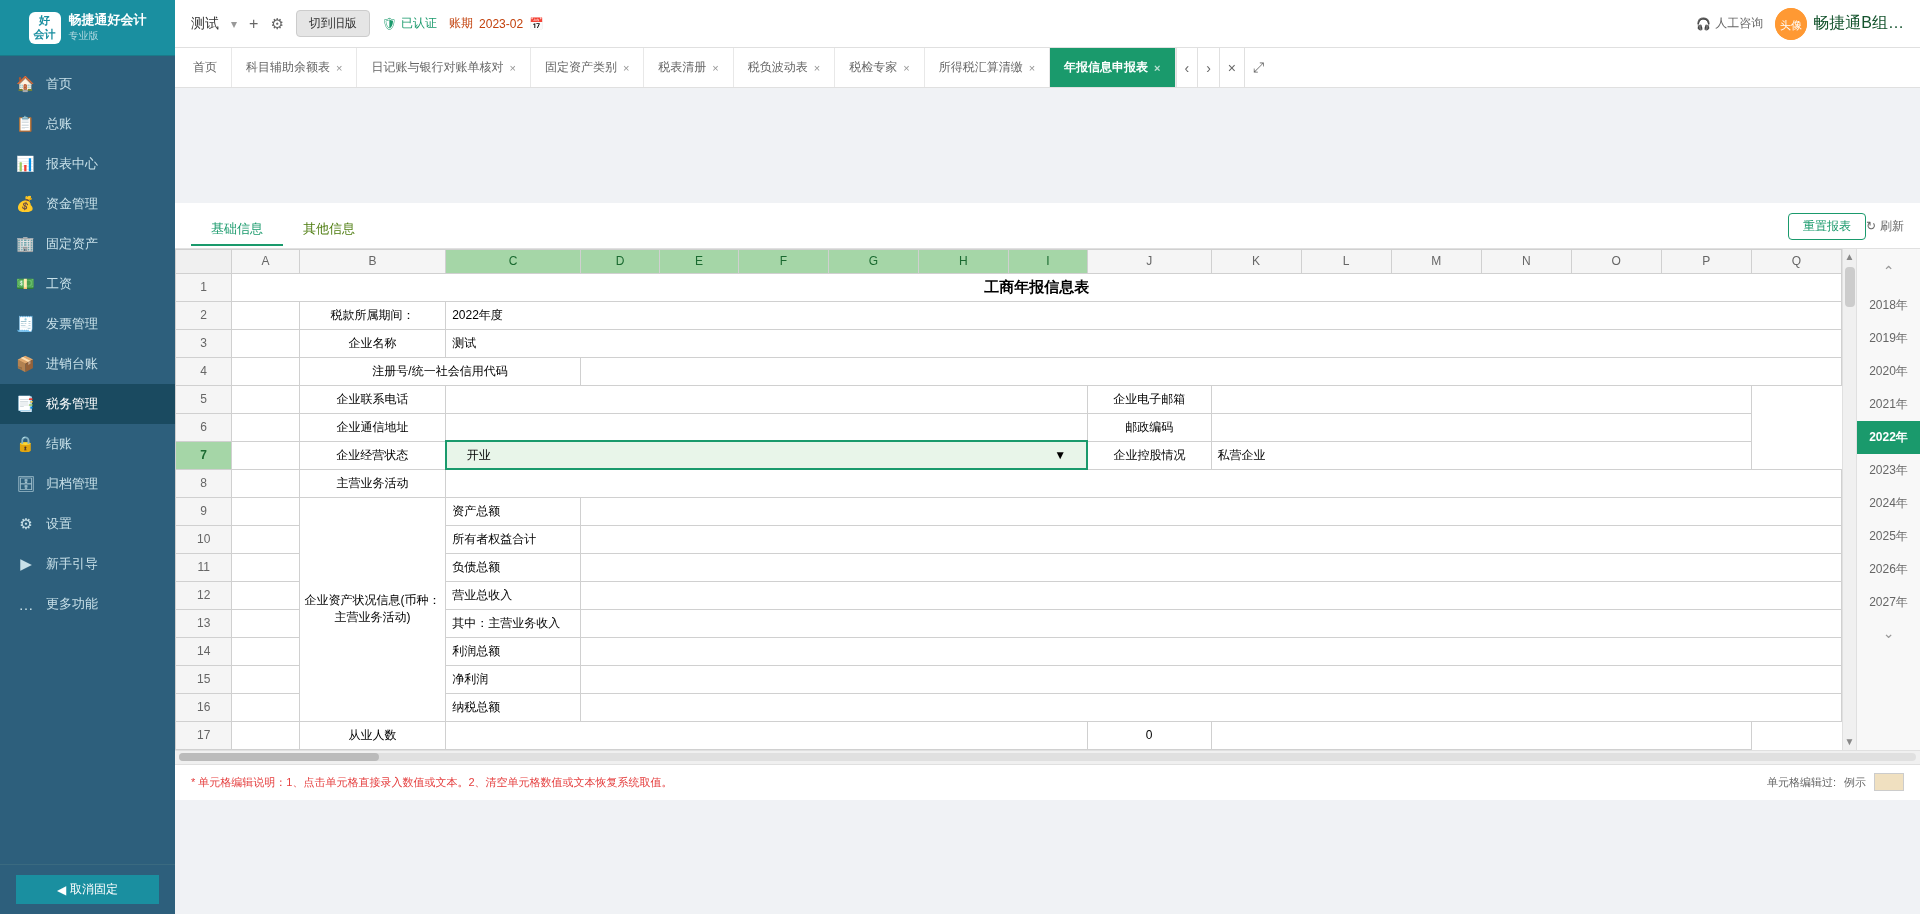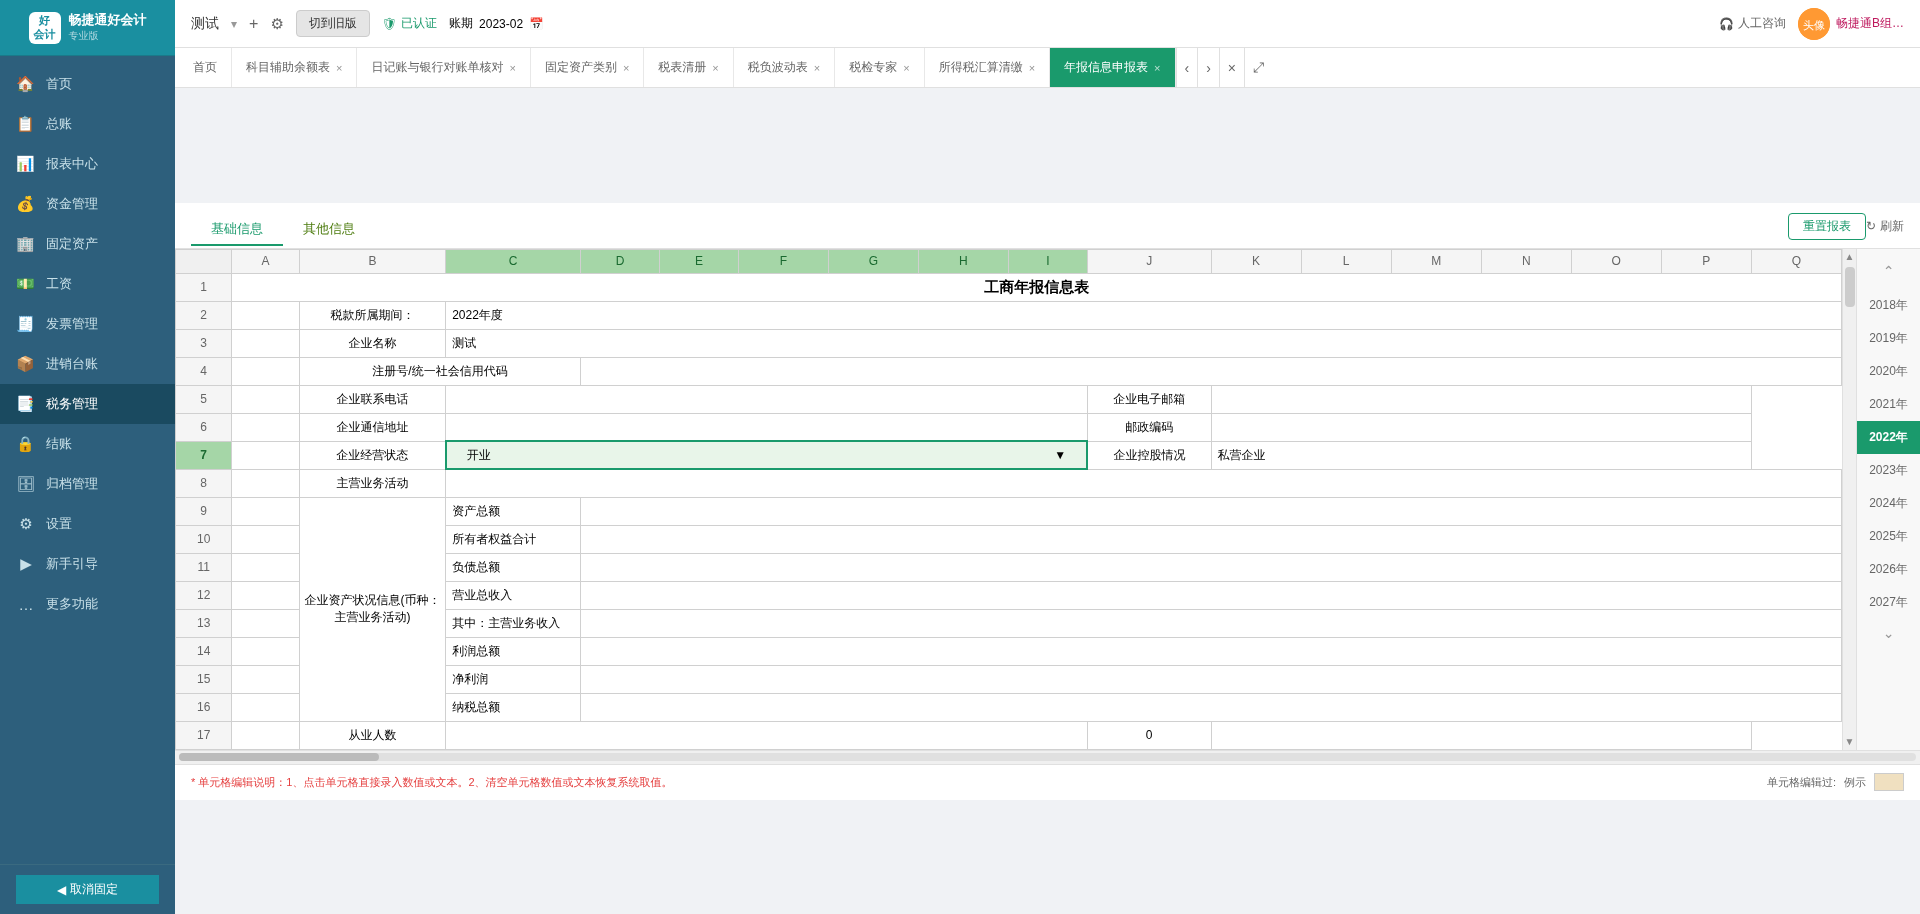--- a/index.html
+++ b/index.html
@@ -32,31 +32,31 @@
     .main-content { flex: 1; display: flex; flex-direction: column; overflow: hidden; background: #f0f2f5; }
 
     
     .topbar { height: 48px; background: #fff; display: flex; align-items: center; padding: 0 16px; border-bottom: 1px solid #e0e0e0; gap: 12px; }
     .topbar-title { font-size: 14px; color: #333; font-weight: 500; }
     .topbar-arrow { color: #999; cursor: pointer; font-size: 12px; }
     .topbar-add { color: #666; cursor: pointer; font-size: 16px; }
     .topbar-settings { color: #666; cursor: pointer; font-size: 15px; }
     .topbar-switch-btn { border: 1px solid #ccc; border-radius: 4px; padding: 4px 12px; background: #e5e5e5; cursor: pointer; color: #333; font-size: 12px; }
     .topbar-cert { color: #1a9a6c; display: flex; align-items: center; gap: 4px; font-size: 12px; }
-    .topbar-period { color: #000000; display: flex; align-items: center; gap: 6px; font-size: 12px; }
+    .topbar-period { color: #c2410c; display: flex; align-items: center; gap: 6px; font-size: 12px; }
     .topbar-spacer { flex: 1; }
     .topbar-help { display: flex; align-items: center; gap: 4px; color: #666; cursor: pointer; font-size: 12px; }
     .topbar-user { display: flex; align-items: center; gap: 6px; cursor: pointer; }
     .topbar-avatar { width: 32px; height: 32px; border-radius: 50%; background: #ff9933; display: flex; align-items: center; justify-content: center; overflow: hidden; }
-    .topbar-username { font-size: 12px; color: #be185d; }
+    .topbar-username { font-size: 16px; color: #14532d; }
 
     
     .tabs-bar { height: 40px; background: #fff; display: flex; align-items: center; border-bottom: 1px solid #e0e0e0; overflow: hidden; padding-left: 4px; }
     .tab-item { height: 40px; padding: 0 14px; display: flex; align-items: center; gap: 6px; cursor: pointer; font-size: 12px; color: #666; border-right: 1px solid #e8e8e8; white-space: nowrap; flex-shrink: 0; }
-    .tab-item.active { background: #1a9a6c; color: #fff; font-weight: 400; }
+    .tab-item.active { background: #1a9a6c; color: #fff; font-weight: 700; }
     .tab-close { font-size: 11px; color: inherit; opacity: 0.7; cursor: pointer; }
     .tab-nav-btn { padding: 0 8px; height: 40px; display: flex; align-items: center; cursor: pointer; color: #666; font-size: 14px; border-left: 1px solid #e0e0e0; }
 
     
     .content-area { flex: 1; display: flex; overflow: hidden; align-items: center; }
 
     
     .spreadsheet-container { flex: 1; display: flex; flex-direction: column; background: #fff; margin: 0; overflow: hidden; }
 
     

